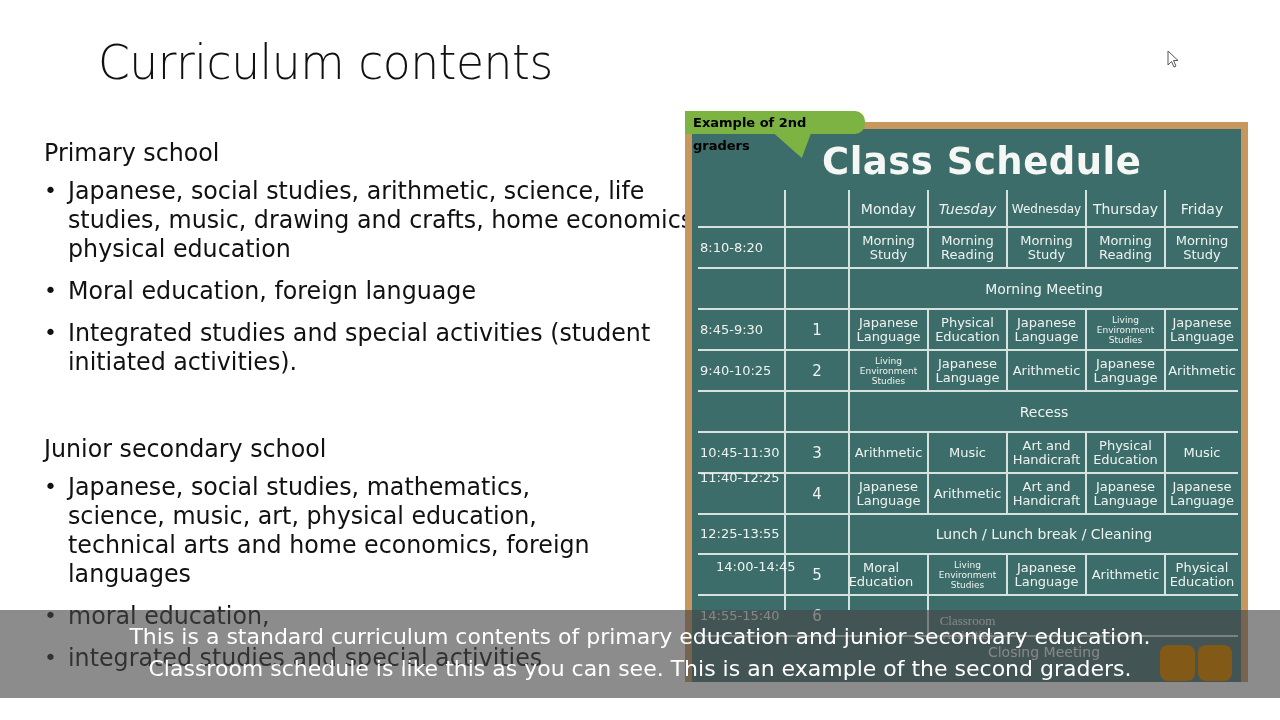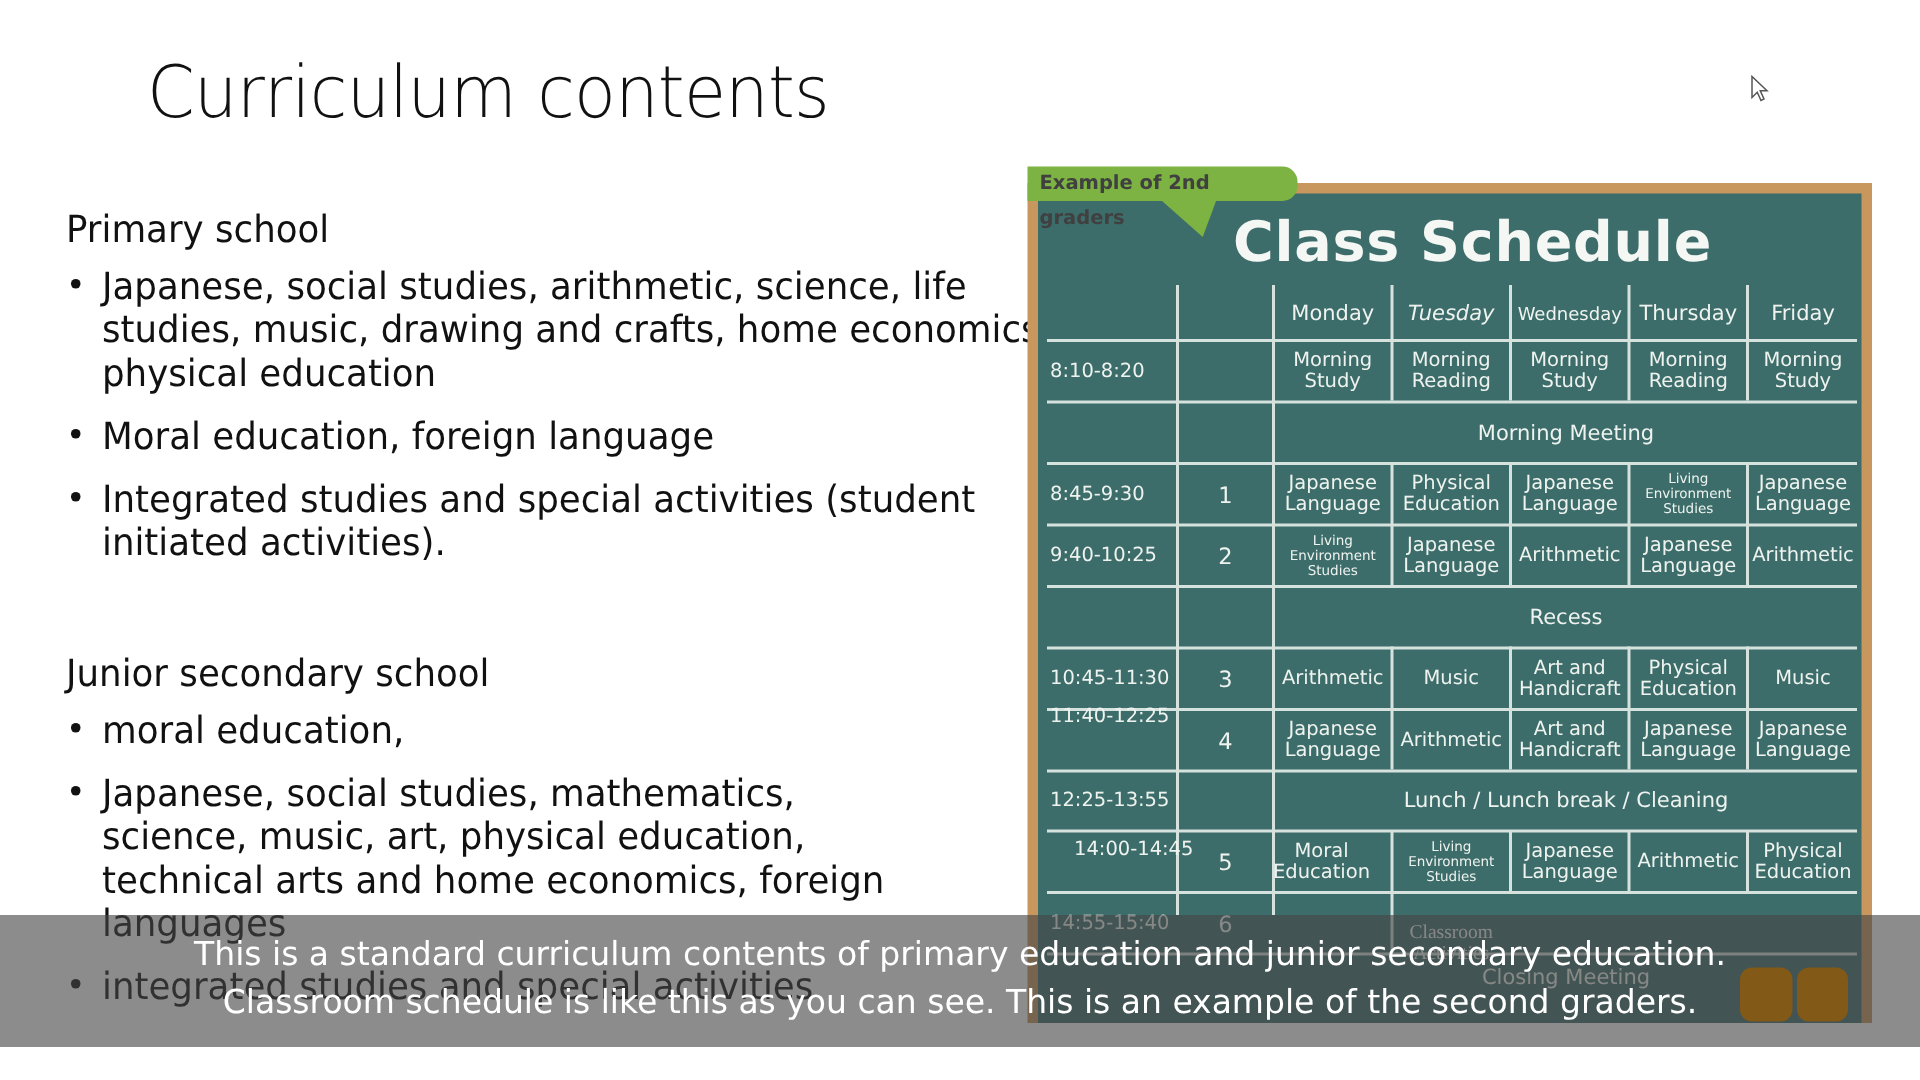--- a/index.html
+++ b/index.html
@@ -39,21 +39,21 @@
     position: absolute; left: 685px; top: 122px; width: 563px; height: 560px;
     background: #c8975e; box-sizing: border-box;
   }
   .board {
     position: absolute; left: 692px; top: 129px; width: 549px; height: 553px;
     background: #3d6d6a;
   }
   .tag {
     position: absolute; left: 685px; top: 111px; width: 180px; height: 23px;
     background: #7cb342; border-radius: 0 10px 10px 0;
-    color: #404040; font-family: "DejaVu Sans", sans-serif; font-weight: bold;
+    color: #000000; font-family: "DejaVu Sans", sans-serif; font-weight: bold;
     font-size: 13px; line-height: 23px; padding-left: 8px; box-sizing: border-box;
   }
   .tag-tail {
     position: absolute; left: 780px; top: 130px; width: 0; height: 0;
     border-left: 12px solid transparent; border-right: 30px solid transparent;
     border-top: 28px solid #7cb342; transform: skewX(35deg);
   }
   .board-title {
     position: absolute; left: 822px; top: 140px; font-family: "DejaVu Sans", sans-serif;
     font-weight: bold; font-size: 37px; color: #f4f7f3; letter-spacing: 0.5px;
@@ -102,24 +102,24 @@
           <span class="txt">Moral education, foreign language</span>
         </li>
       <li>
           <span class="txt">Integrated studies and special activities (student initiated activities).</span>
         </li>
     </ul>
     <div class="gap"></div>
     <p class="section-head">Junior secondary school</p>
     <ul class="bullets">
       <li>
+          <span class="txt" style="width:560px">Japanese, social studies, mathematics, science, music, art, physical education, technical arts and home economics, foreign languages</span>
+        </li>
+      <li>
           <span class="txt">moral education,</span>
-        </li>
-      <li>
-          <span class="txt" style="width:560px">Japanese, social studies, mathematics, science, music, art, physical education, technical arts and home economics, foreign languages</span>
         </li>
       <li>
           <span class="txt">integrated studies and special activities</span>
         </li>
     </ul>
   </div>
 
   <div class="board-frame"></div>
   <div class="board"></div>
   <div class="tag-tail"></div>

